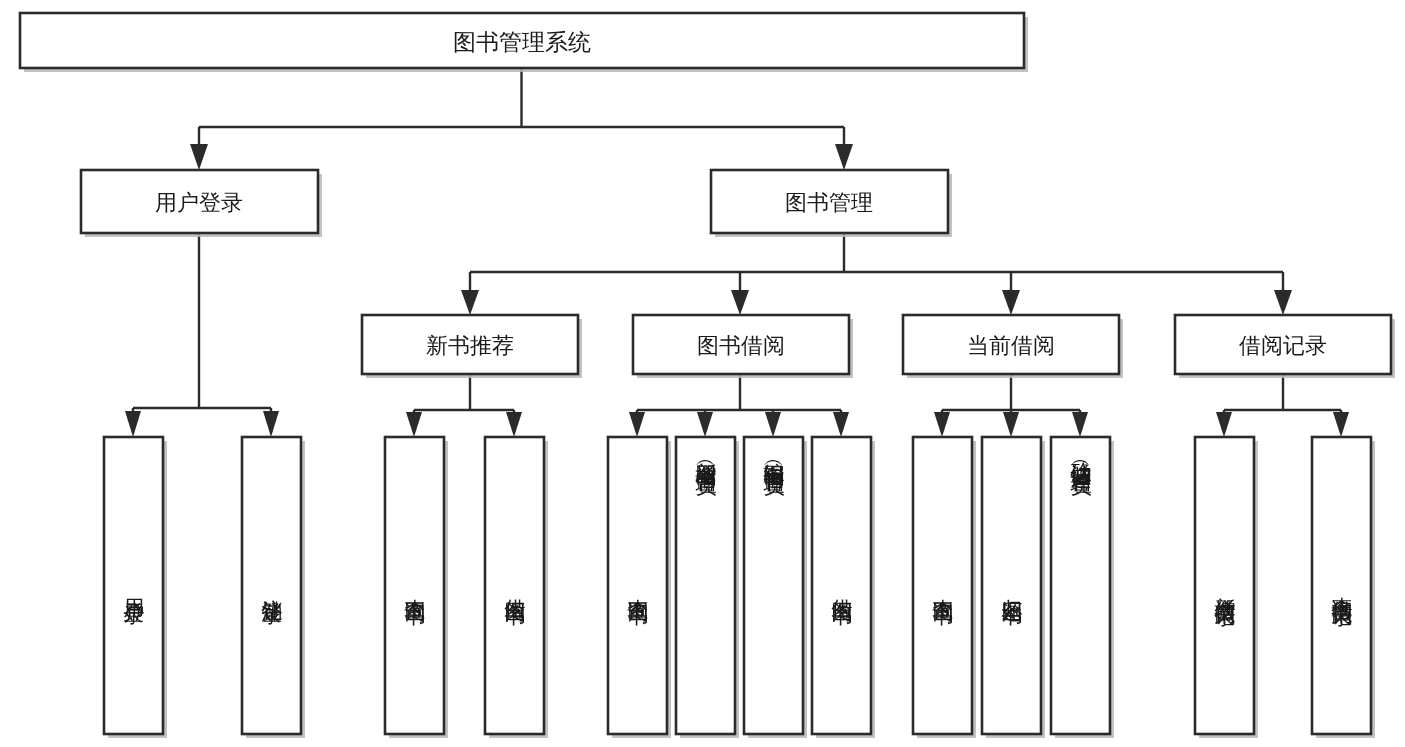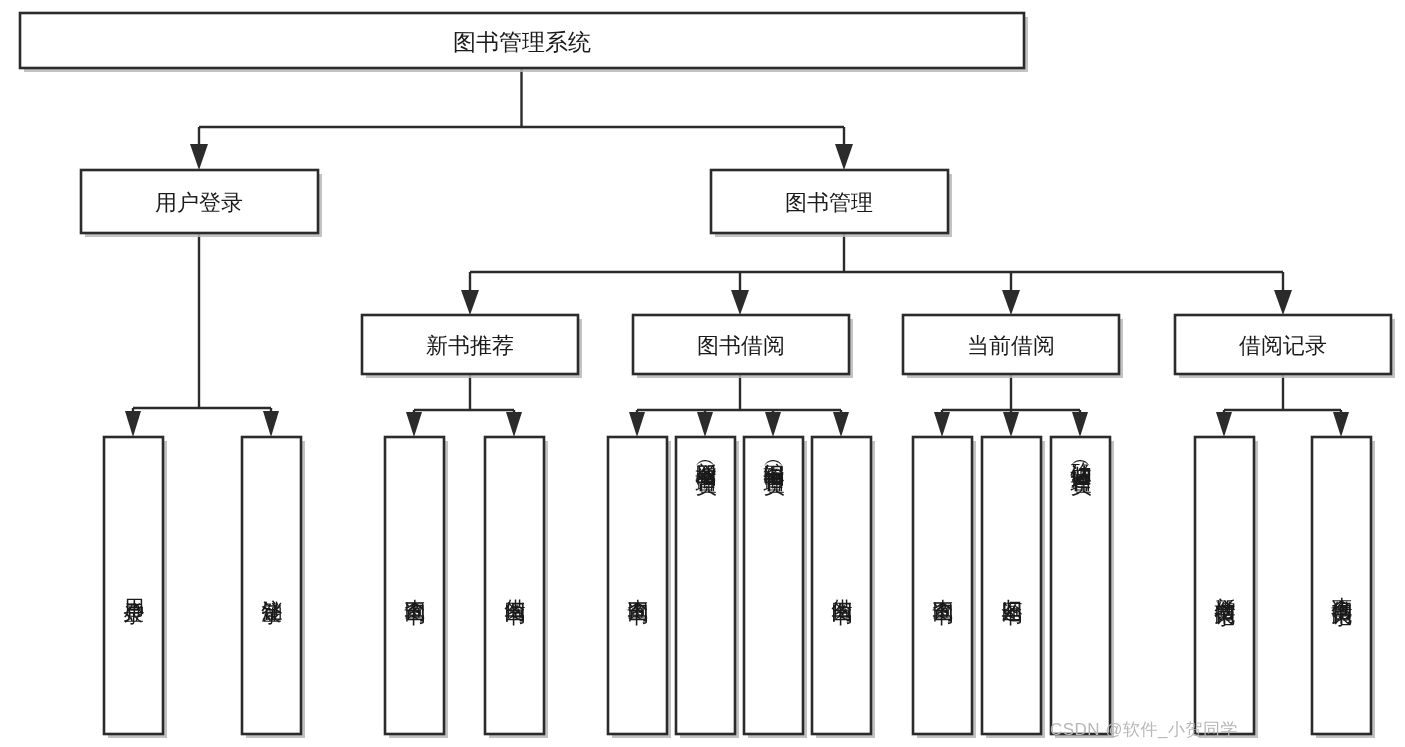--- a/index.html
+++ b/index.html
@@ -12,20 +12,21 @@
     height: 747px;
     font-family: "Liberation Sans", "DejaVu Sans", sans-serif;
     overflow: hidden;
     position: relative;
   }
   #diagram-root {
     position: relative;
     width: 1248px;
     height: 747px;
     background: #ffffff;
+    padding-left: 44px;
   }
   svg.diagram-svg {
     position: absolute;
     top: 0;
     left: 0;
     width: 1405px;
     height: 747px;
   }
   .node-box {
     fill: #ffffff;
@@ -250,14 +251,13 @@
   <div class="vert-label-wrap" style="left:1051px; top:437px; width:59px; height:297px; align-items:flex-start;">
     <span class="vert-label" style="margin-top:8px;">确认归还（管理员）</span>
   </div>
   <div class="vert-label-wrap" style="left:1195px; top:437px; width:59px; height:297px;">
     <span class="vert-label">新增借阅记录</span>
   </div>
   <div class="vert-label-wrap" style="left:1312px; top:437px; width:59px; height:297px;">
     <span class="vert-label">查询借阅记录</span>
   </div>
 
-  <div class="watermark">CSDN @软件_小贺同学</div>
 </div>
 
 </body></html>

